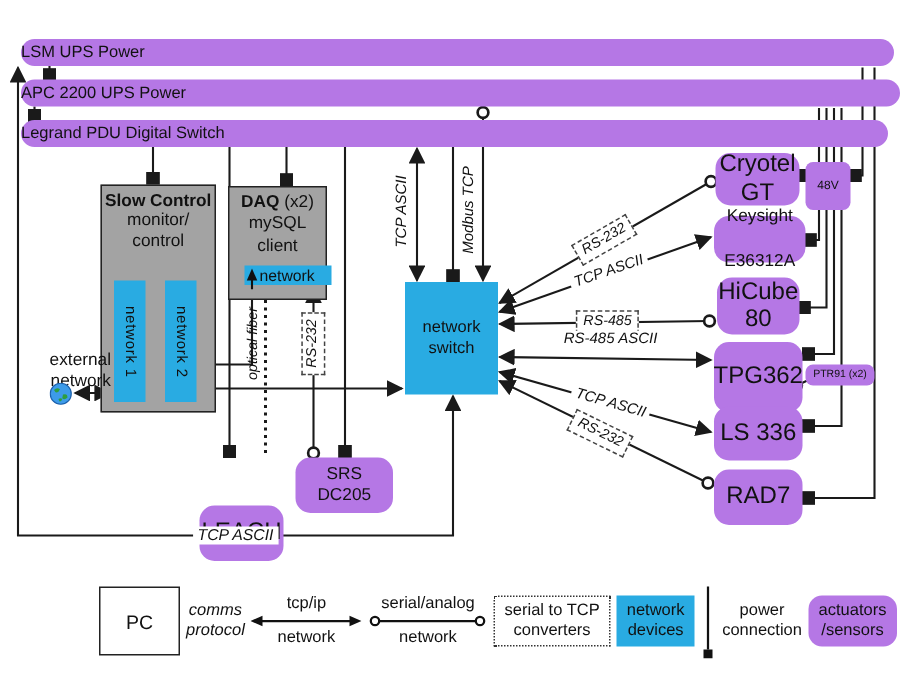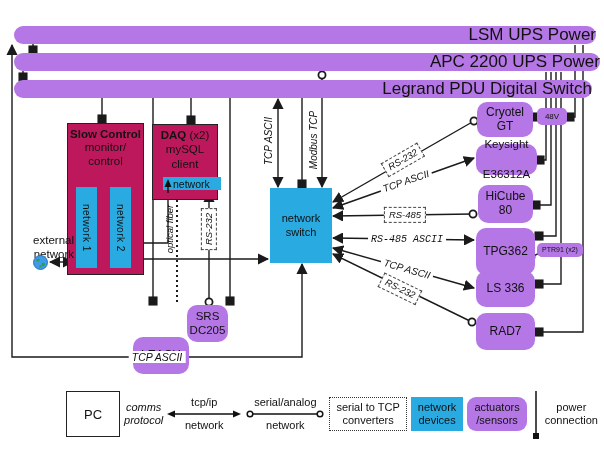--- a/index.html
+++ b/index.html
@@ -2,25 +2,25 @@
 <html><head>
 <meta charset="utf-8">
 <style>
   html,body{margin:0;padding:0;background:#fff;}
   #canvas{position:relative;width:604px;height:453px;background:#fff;overflow:hidden;
           font-family:"Liberation Sans","DejaVu Sans",sans-serif;color:#111;}
   .abs{position:absolute;}
   svg.wires{position:absolute;left:0;top:0;z-index:1;}
   svg.topsvg{position:absolute;z-index:4;pointer-events:none;}
   .bar{position:absolute;left:14px;height:18px;background:#b577e5;border-radius:9px;
-       display:flex;align-items:center;justify-content:flex-end;font-size:17px;z-index:2;}
-  .whitebox{position:absolute;background:#be185d;border:1.6px solid #222;z-index:2;}
+       display:flex;align-items:center;justify-content:flex-start;font-size:11px;z-index:2;}
+  .whitebox{position:absolute;background:#a3a3a3;border:1.6px solid #222;z-index:2;}
   .bluebox{position:absolute;background:#29abe2;z-index:2;}
   .pbox{position:absolute;background:#b577e5;border-radius:10px;display:flex;flex-direction:column;
-        align-items:center;justify-content:center;font-size:12px;line-height:1.15;z-index:2;text-align:center;}
+        align-items:center;justify-content:center;font-size:16px;line-height:1.15;z-index:2;text-align:center;}
   .vtext{writing-mode:vertical-rl;display:flex;align-items:center;justify-content:center;
          font-size:10px;letter-spacing:.5px;}
   .lbl{position:absolute;z-index:3;white-space:nowrap;}
   .ctr{transform:translate(-50%,-50%);}
   .it{font-style:italic;}
   .r-90{transform:translate(-50%,-50%) rotate(-90deg);}
   .r-30{transform:translate(-50%,-50%) rotate(-30deg);}
   .r-19{transform:translate(-50%,-50%) rotate(-19deg);}
   .r16{transform:translate(-50%,-50%) rotate(16deg);}
   .r26{transform:translate(-50%,-50%) rotate(26deg);}
@@ -143,21 +143,21 @@
   <div class="bluebox" style="left:270px;top:188px;width:62px;height:75px;display:flex;flex-direction:column;
        align-items:center;justify-content:center;font-size:11px;line-height:1.25;">
     <span>network</span>
     <span>switch</span>
   </div>
 
   <div class="pbox" style="left:477px;top:102px;width:56px;height:35px;">
     <span>Cryotel</span>
     <span>GT</span>
   </div>
-  <div class="pbox" style="left:537px;top:108px;width:30px;height:17px;font-size:8px;border-radius:5px;">
+  <div class="pbox" style="left:537px;top:108px;width:30px;height:32px;font-size:8px;border-radius:5px;">
     <span>48V</span>
   </div>
   <div class="pbox" style="left:476px;top:144px;width:61px;height:31px;font-size:11.5px;gap:16px;">
     <span>Keysight</span>
     <span>E36312A</span>
   </div>
   <div class="pbox" style="left:478px;top:185px;width:55px;height:38px;">
     <span>HiCube</span>
     <span>80</span>
   </div>
@@ -169,21 +169,21 @@
   </div>
   <div class="pbox" style="left:476px;top:271px;width:59px;height:36px;">
     <span>LS 336</span>
   </div>
   <div class="pbox" style="left:476px;top:313px;width:59px;height:37px;">
     <span>RAD7</span>
   </div>
   <div class="pbox" style="left:133px;top:305px;width:56px;height:37px;margin-top:32px;">
     <span>LEACH</span>
   </div>
-  <div class="pbox" style="left:187px;top:305px;width:41px;height:37px;font-size:11.5px;">
+  <div class="pbox" style="left:197px;top:305px;width:65px;height:37px;font-size:11.5px;">
     <span>SRS</span>
     <span>DC205</span>
   </div>
 
   <div class="lbl" style="left:10px;top:233px;width:64px;text-align:right;font-size:11.5px;line-height:1.25;">
     <div>external</div>
     <div>network</div>
   </div>
   <svg class="abs" style="left:33px;top:255px;z-index:3;" width="15" height="15">
     <circle cx="7.5" cy="7.5" r="7" fill="#3d9be9" stroke="#1b5faa" stroke-width="0.8"></circle>
@@ -192,21 +192,21 @@
     <path d="M6,11 q1.5,-1 2.5,0 q-0.5,2 -2,1.5 Z" fill="#2e9e3f"></path>
   </svg>
 
   <div class="lbl it r-90" style="left:268px;top:141px;font-size:10px;">TCP ASCII</div>
   <div class="lbl it r-90" style="left:313px;top:140px;font-size:10px;">Modbus TCP</div>
   <div class="lbl it r-90" style="left:169px;top:229px;font-size:9.5px;">optical fiber</div>
   <div class="lbl dashbox r-90" style="left:209px;top:229px;">RS-232</div>
   <div class="lbl dashbox r-30" style="left:403px;top:160px;">RS-232</div>
   <div class="lbl it onwire r-19" style="left:406px;top:181px;">TCP ASCII</div>
   <div class="lbl dashbox ctr" style="left:405px;top:215px;">RS-485</div>
-  <div class="lbl it onwire ctr" style="left:407px;top:239px;font-family:Liberation Mono, monospace;">RS-485 ASCII</div>
+  <div class="lbl it onwire ctr" style="left:407px;top:226px;">RS-485 ASCII</div>
   <div class="lbl it onwire r16" style="left:407px;top:269px;">TCP ASCII</div>
   <div class="lbl dashbox r26" style="left:400px;top:289px;">RS-232</div>
   <div class="lbl it onwire ctr" style="left:157px;top:357px;font-size:10.5px;">TCP ASCII</div>
 
   <svg class="topsvg" style="left:158px;top:175px;" width="22" height="18">
     <polygon points="10,4 6.5,12 13.5,12" fill="#111"></polygon>
     <line x1="10" y1="10" x2="10" y2="18" stroke="#111" stroke-width="1.4"></line>
   </svg>
 
   <div id="legend">
@@ -235,30 +235,30 @@
       </svg>
       <span>network</span>
     </div>
     <div class="leg-item leg-dotted">
       <span>serial to TCP</span>
       <span>converters</span>
     </div>
     <div class="leg-item leg-blue">
       <span>network</span>
       <span>devices</span>
-    </div>
-    <div class="leg-item leg-purple">
-      <span>actuators</span>
-      <span>/sensors</span>
     </div>
     <div class="leg-item leg-power">
       <svg width="10" height="50">
         <line x1="5" y1="2" x2="5" y2="44" stroke="#111" stroke-width="1.5"></line>
         <rect x="2" y="44" width="6" height="6" fill="#111"></rect>
       </svg>
       <div class="leg-item">
         <span>power</span>
         <span>connection</span>
       </div>
     </div>
+    <div class="leg-item leg-purple">
+      <span>actuators</span>
+      <span>/sensors</span>
+    </div>
   </div>
 
 </div>
 
 </body></html>

